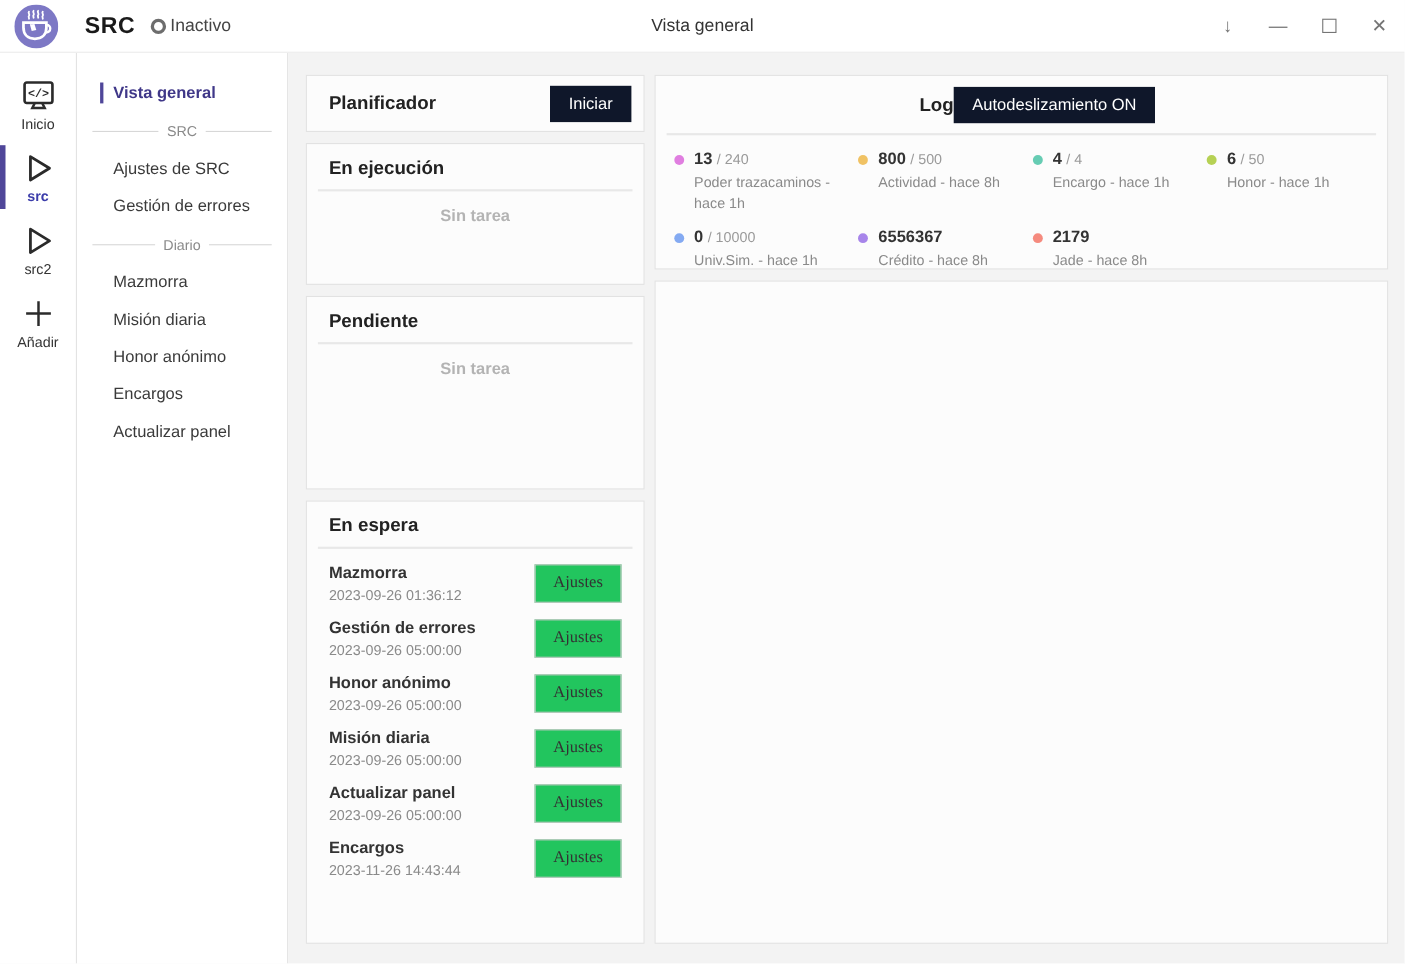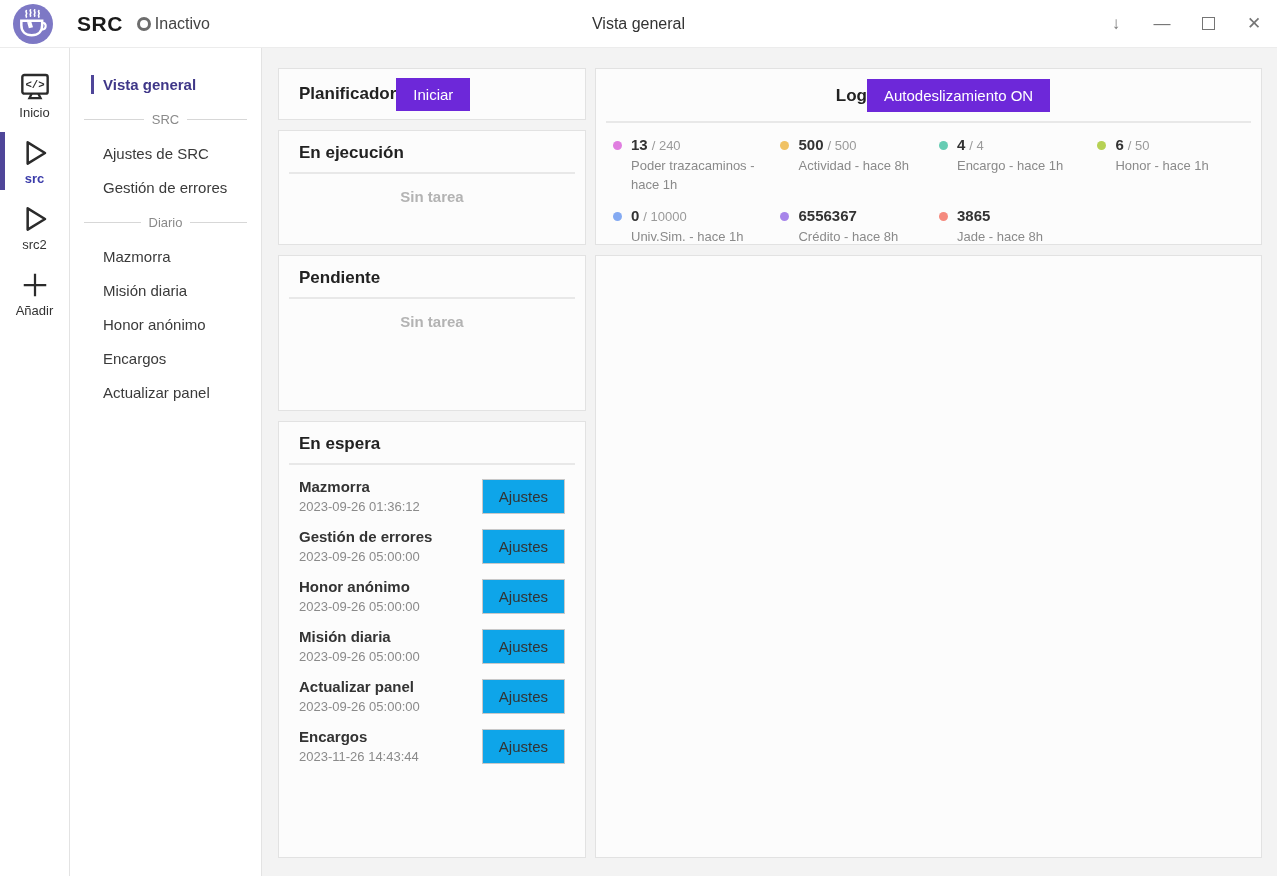--- a/index.html
+++ b/index.html
@@ -52,39 +52,39 @@
   .main { flex:1; background:#f3f3f3; padding:20px 15px 18px 16px; display:flex; gap:9px; min-width:0; }
   .col-left { width:308px; flex:0 0 308px; display:flex; flex-direction:column; }
   .col-right { flex:1; display:flex; flex-direction:column; min-width:0; }
 
   .panel { background:#fcfcfc; border:1px solid #e2e2e2; }
   .panel-title { font-size:17px; font-weight:700; color:#222; }
   .panel-rule { height:2px; background:#e8e8e8; margin:9px 10px 0 10px; }
 
   
   .panel.scheduler { height:52px; margin-bottom:10px; display:flex; align-items:center;
-    padding:0 11px 0 20px; }
-  .btn-primary { background:#6d28d9; color:#fff; border:none; font-size:15px;
+    justify-content:space-between; padding:0 11px 0 20px; }
+  .btn-primary { background:#0f172a; color:#fff; border:none; font-size:15px;
     font-family:inherit; padding:8px 17px; cursor:pointer; }
 
-  .panel.running { height:115px; margin-bottom:10px; padding-top:12px; }
-  .panel.pending { height:156px; margin-bottom:10px; padding-top:12px; }
+  .panel.running { height:129px; margin-bottom:10px; padding-top:12px; }
+  .panel.pending { height:176px; margin-bottom:10px; padding-top:12px; }
   .panel.running .panel-title, .panel.pending .panel-title,
   .panel.waiting .panel-title, .panel.log .panel-title { padding-left:20px; }
   .empty-text { text-align:center; color:#b3b3b3; font-size:15px; font-weight:700; margin-top:14px; }
 
   
   .panel.waiting { flex:1; padding-top:12px; }
   .task-list { padding:6px 20px 0 20px; }
   .task-row { display:flex; align-items:center; justify-content:space-between; height:50px; }
   .task-info { min-width:0; }
   .task-name { font-size:15px; font-weight:700; color:#333; }
   .task-time { font-size:13px; color:#8a8a8a; margin-top:4px; }
-  .btn-outline { background:#0ea5e9; border:1px solid #c8c8c8; color:#333; font-size:15px;
-    font-family:Liberation Sans, sans-serif; padding:8px 16px; cursor:pointer; }
+  .btn-outline { background:#22c55e; border:1px solid #c8c8c8; color:#333; font-size:15px;
+    font-family:Liberation Serif, serif; padding:8px 16px; cursor:pointer; }
 
   
   .panel.log { height:177px; margin-bottom:10px; padding-top:10px; }
   .log-head { display:flex; align-items:center; justify-content:center; padding:0 11px 0 20px; }
   .stats-grid { display:grid; grid-template-columns:1.12fr 1.06fr 1.06fr 1fr;
     padding:13px 14px 0 17px; row-gap:12px; }
   .stat { display:flex; align-items:flex-start; }
   .dot { width:9px; height:9px; border-radius:50%; margin-top:5px; flex:0 0 9px; }
   .stat-body { margin-left:9px; }
   .stat-line { display:flex; align-items:baseline; }
@@ -296,21 +296,21 @@
                   <span class="stat-value">13</span>
                   <span class="stat-total">/ 240</span>
                 </div>
                 <div class="stat-label">Poder trazacaminos - hace 1h</div>
               </div>
             </div>
             <div class="stat">
               <span class="dot" style="background-color: rgb(240, 194, 100);"></span>
               <div class="stat-body">
                 <div class="stat-line">
-                  <span class="stat-value">500</span>
+                  <span class="stat-value">800</span>
                   <span class="stat-total">/ 500</span>
                 </div>
                 <div class="stat-label">Actividad - hace 8h</div>
               </div>
             </div>
             <div class="stat">
               <span class="dot" style="background-color: rgb(102, 204, 179);"></span>
               <div class="stat-body">
                 <div class="stat-line">
                   <span class="stat-value">4</span>
@@ -346,21 +346,21 @@
                   <span class="stat-value">6556367</span>
                   <span class="stat-total"></span>
                 </div>
                 <div class="stat-label">Crédito - hace 8h</div>
               </div>
             </div>
             <div class="stat">
               <span class="dot" style="background-color: rgb(245, 138, 126);"></span>
               <div class="stat-body">
                 <div class="stat-line">
-                  <span class="stat-value">3865</span>
+                  <span class="stat-value">2179</span>
                   <span class="stat-total"></span>
                 </div>
                 <div class="stat-label">Jade - hace 8h</div>
               </div>
             </div>
           </div>
         </div>
 
         <div class="panel logview"></div>
       </div>

